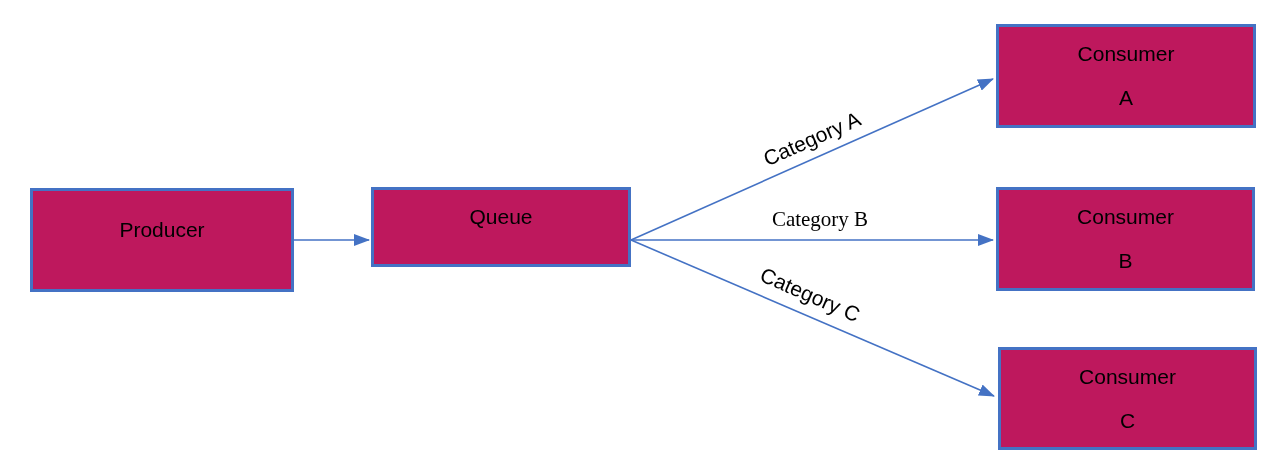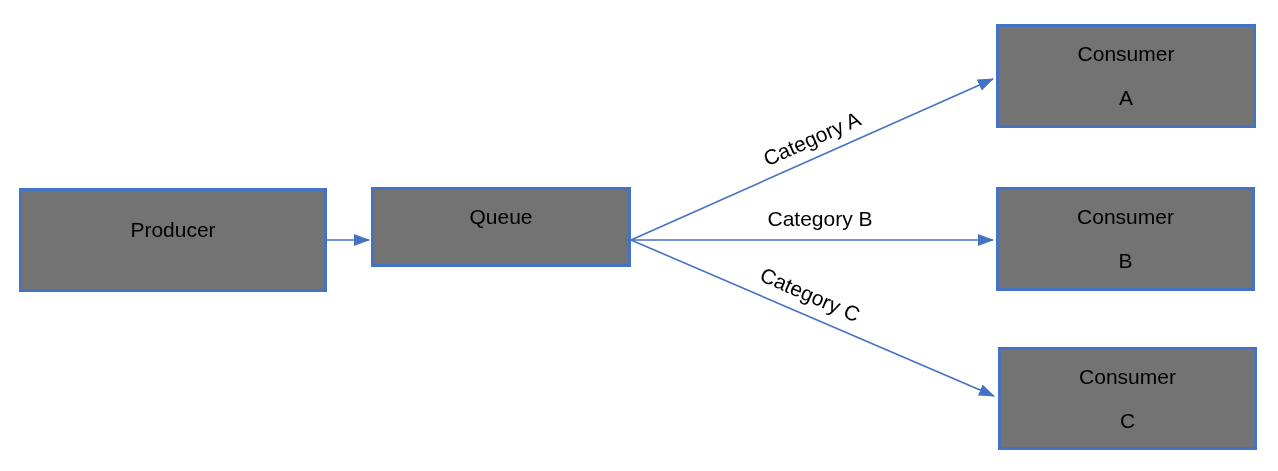--- a/index.html
+++ b/index.html
@@ -19,51 +19,52 @@
     position: absolute;
     left: 0;
     top: 0;
     width: 1278px;
     height: 471px;
   }
   .node {
     position: absolute;
     box-sizing: border-box;
     border: 3px solid #4472C4;
-    background: #737373;
+    background: #be185d;
     display: flex;
     flex-direction: column;
     align-items: center;
     justify-content: center;
     color: #000000;
     font-size: 21px;
     line-height: 44px;
     text-align: center;
   }
   .node .single-line {
     transform: translateY(-10px);
   }
-  .node-producer  { left: 19px;  top: 188px; width: 308px; height: 104px; }
+  .node-producer  { left: 30px;  top: 188px; width: 264px; height: 104px; }
   .node-queue     { left: 371px; top: 187px; width: 260px; height: 80px; }
   .node-consumer-a{ left: 996px; top: 24px;  width: 260px; height: 104px; }
   .node-consumer-b{ left: 996px; top: 187px; width: 259px; height: 104px; }
   .node-consumer-c{ left: 998px; top: 347px; width: 259px; height: 103px; }
   .edge-label {
     position: absolute;
     color: #000000;
     font-size: 21px;
     white-space: nowrap;
   }
   .edge-label-a {
     left: 812px; top: 139px;
     transform: translate(-50%, -50%) rotate(-24deg);
   }
   .edge-label-b {
     left: 820px; top: 219px;
     transform: translate(-50%, -50%);
+    font-family: Liberation Serif, serif;
   }
   .edge-label-c {
     left: 810px; top: 295px;
     transform: translate(-50%, -50%) rotate(23.5deg);
   }
 </style>
 </head>
 <body>
 
 <div class="canvas">

